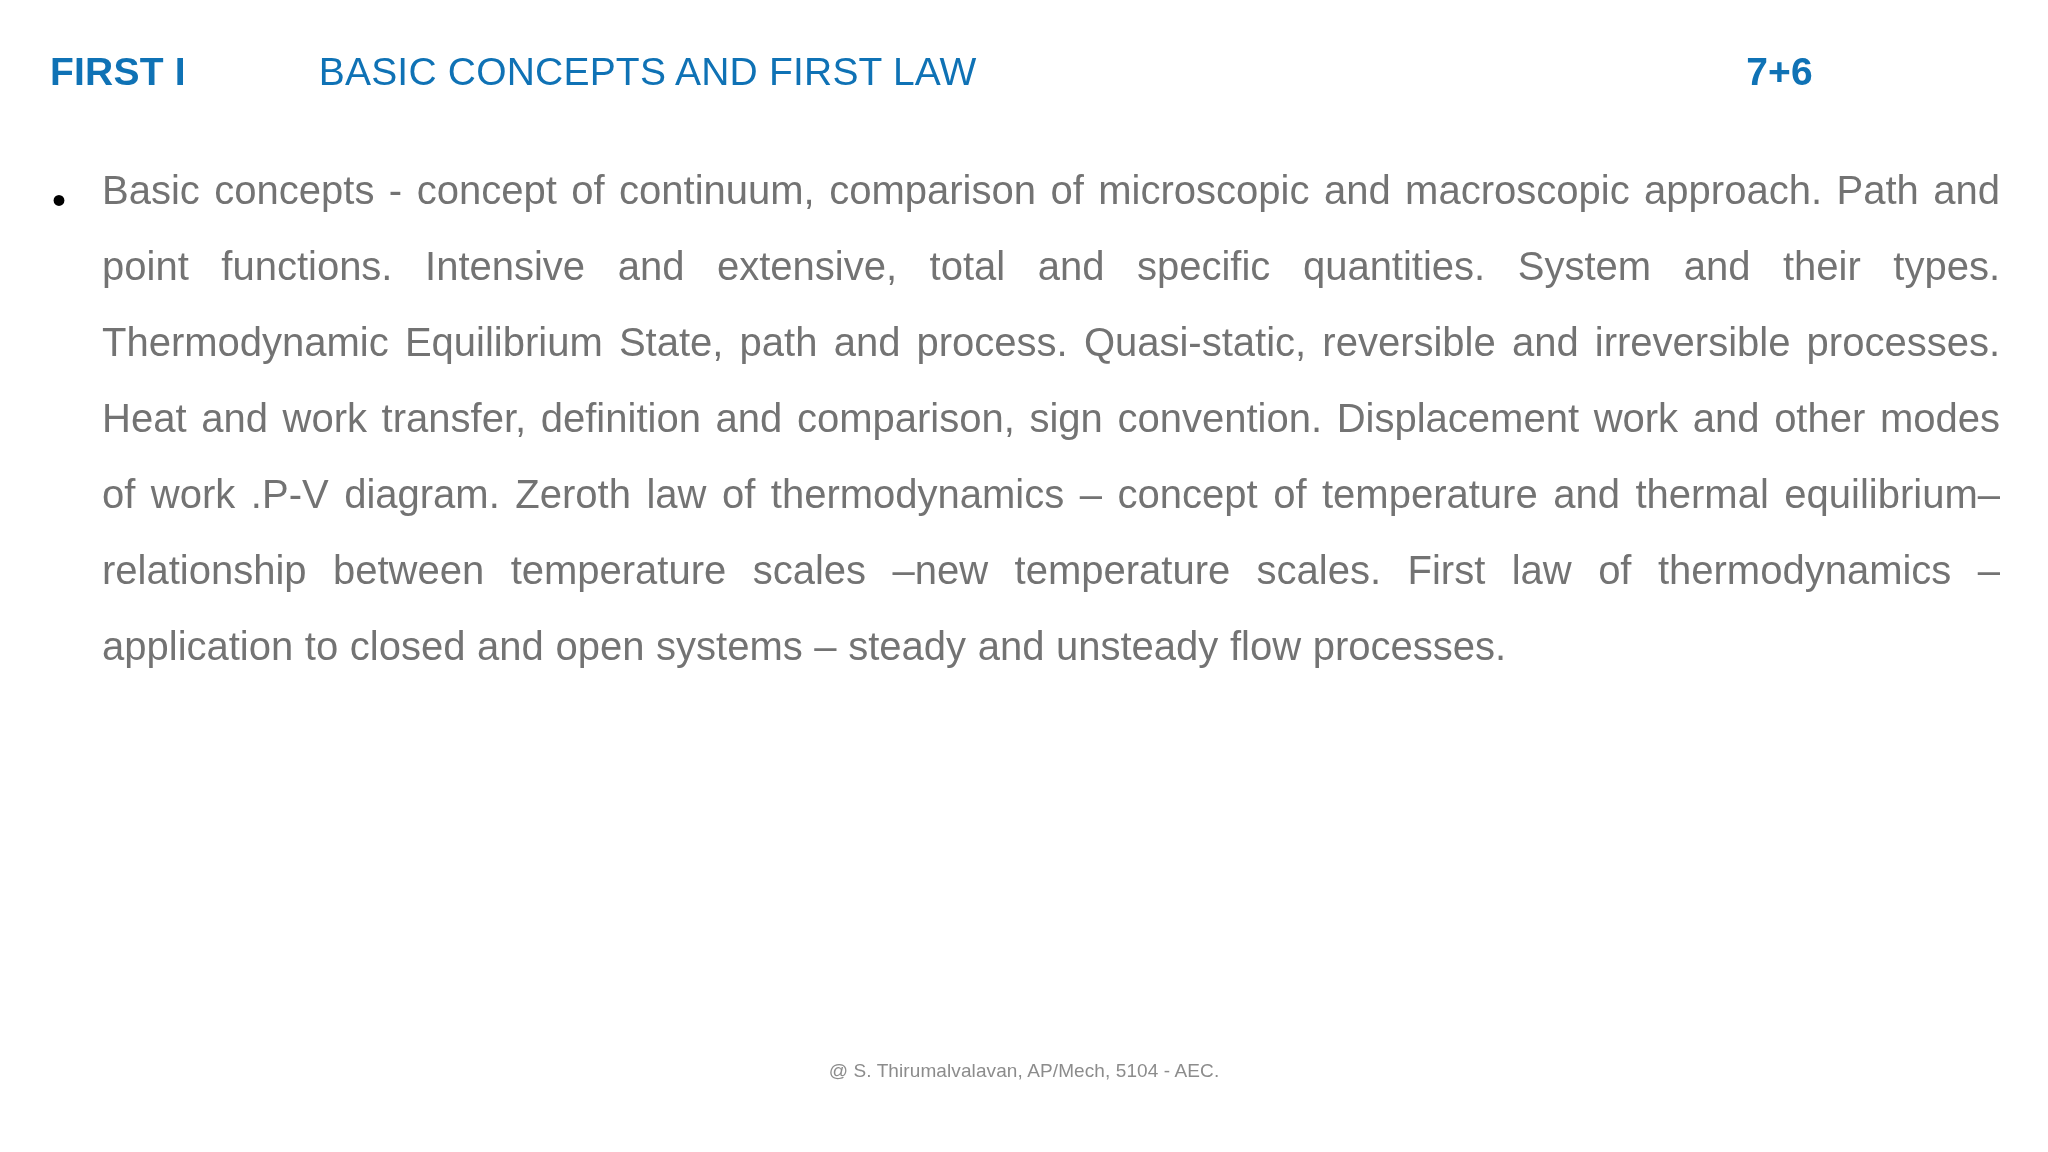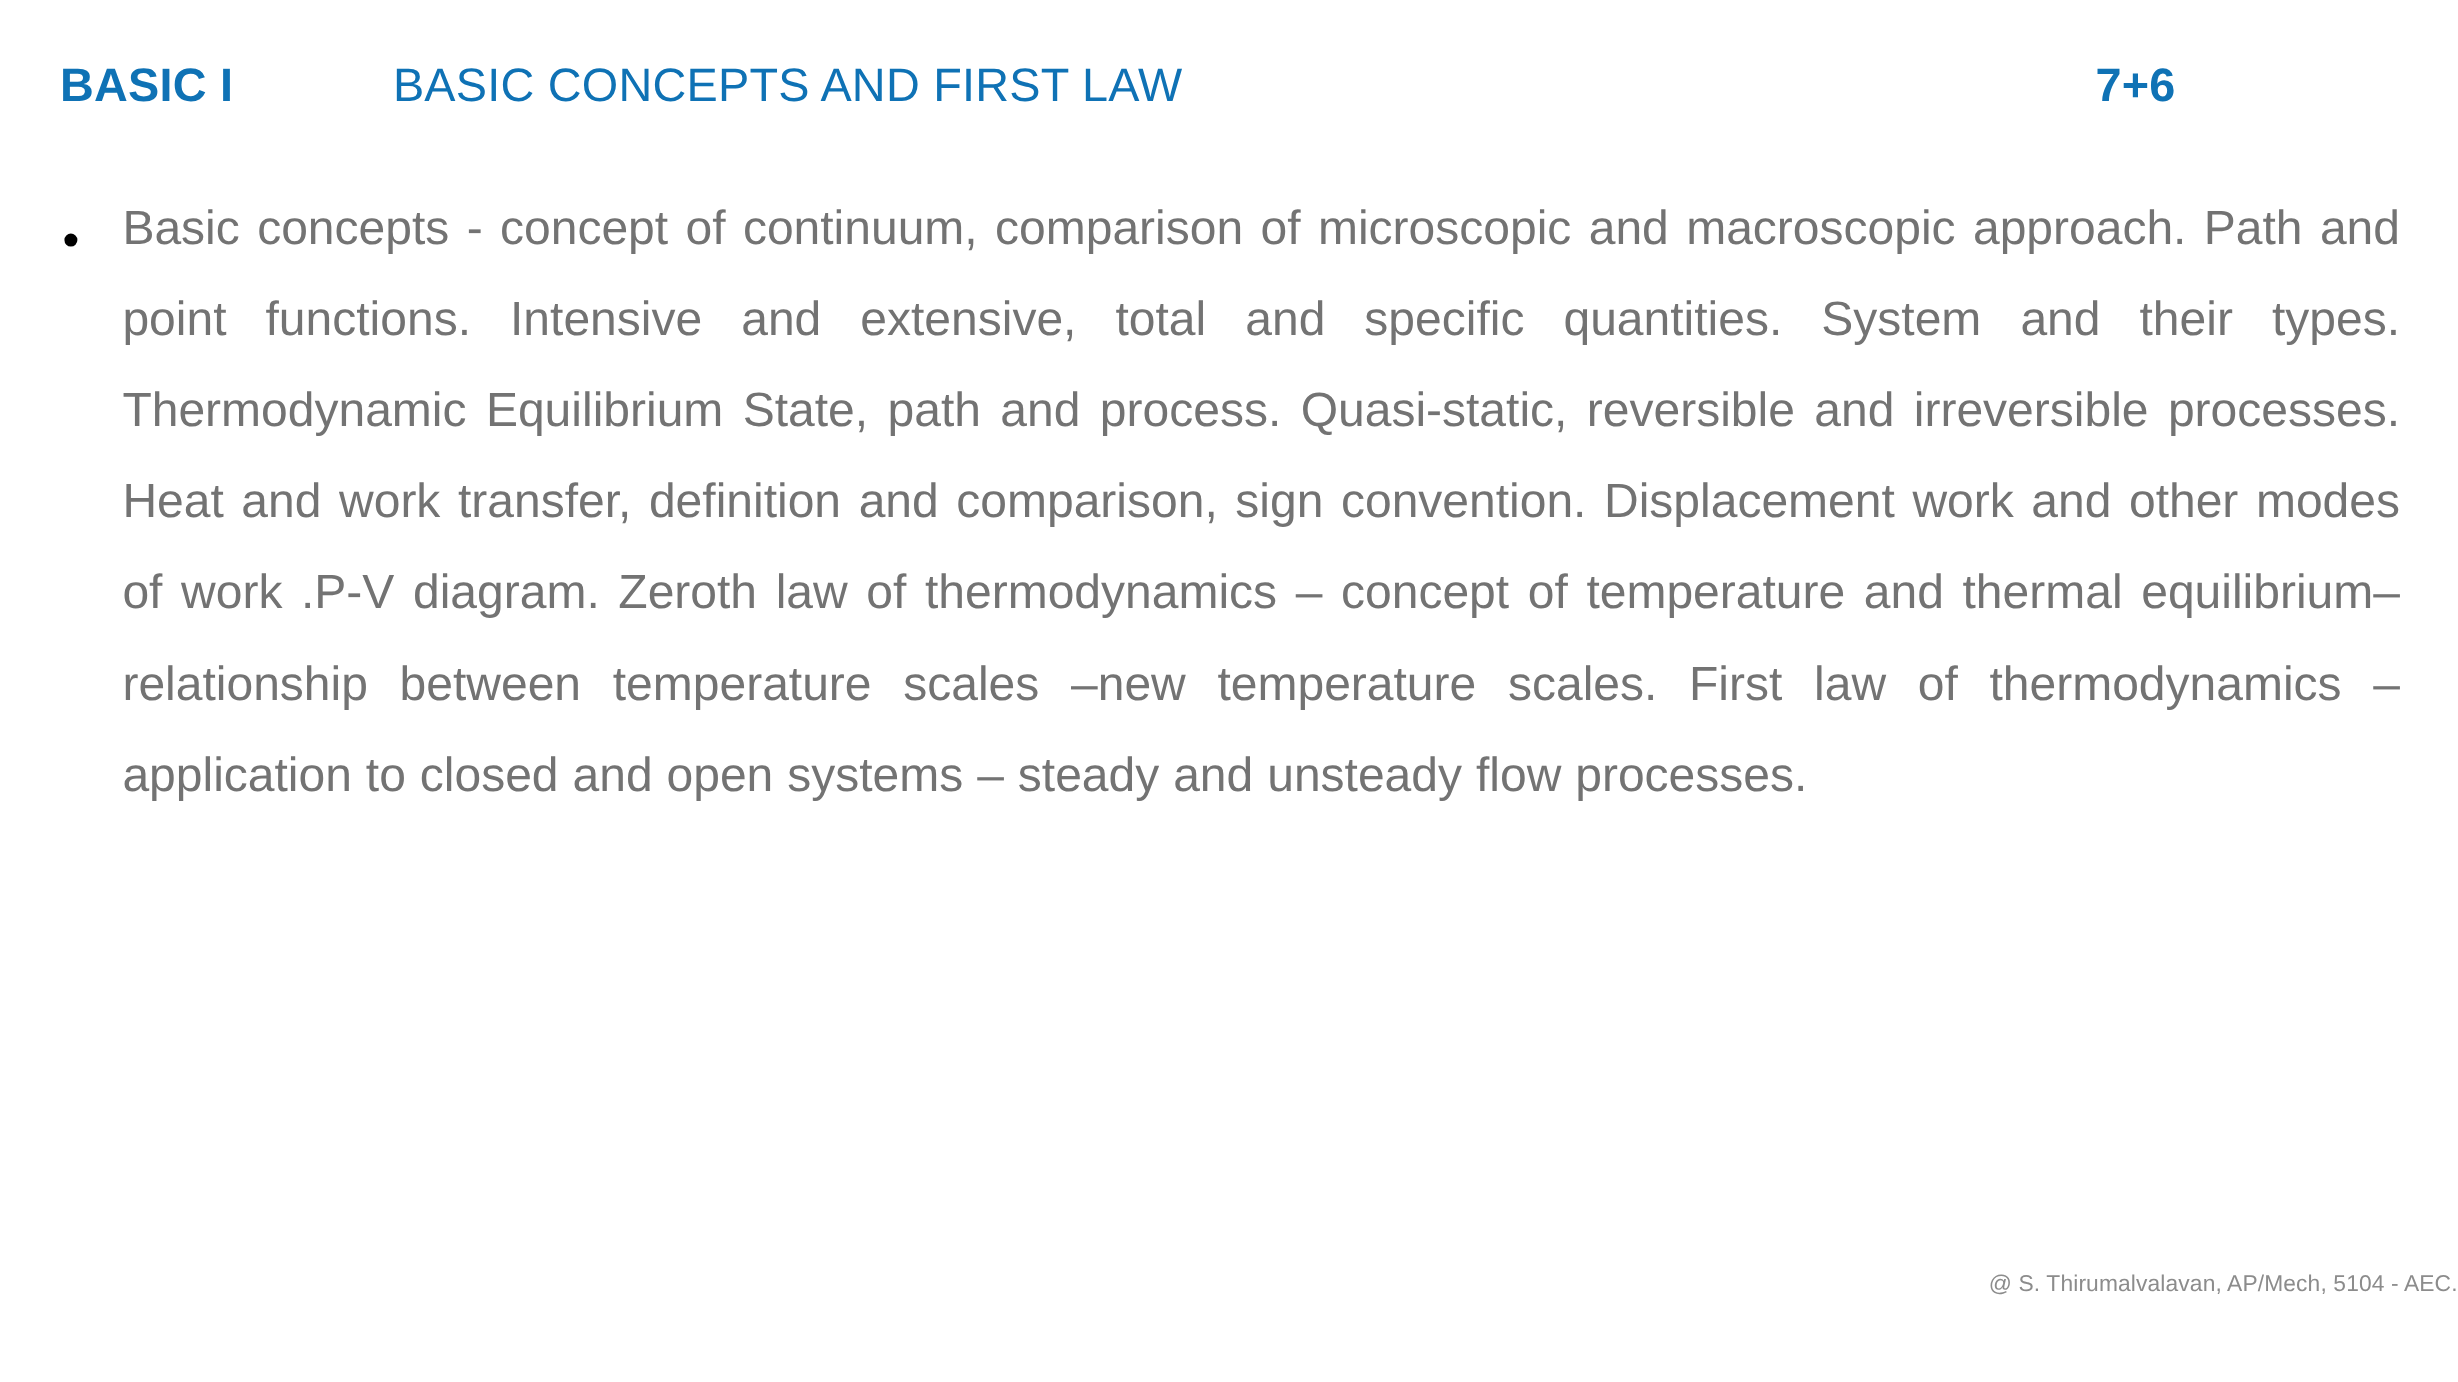--- a/index.html
+++ b/index.html
@@ -95,33 +95,33 @@
     word-spacing: 0.5px;
     hyphens: none;
   }
 
   
   .slide-footer {
     position: absolute;
     left: 0;
     right: 0;
     top: 1060px;
-    text-align: right;
+    text-align: center;
     font-size: 19px;
     color: #8c8c8c;
     letter-spacing: 0.1px;
   }
 </style>
 </head>
 <body>
 
 <div class="slide">
 
   <div class="slide-header">
-    <span class="header-unit">BASIC I</span>
+    <span class="header-unit">FIRST I</span>
     <span class="header-gap"></span>
     <span class="header-title">BASIC CONCEPTS AND FIRST LAW</span>
     <span class="header-spacer"></span>
     <span class="header-credits">7+6</span>
   </div>
 
   <div class="body-block">
     <div class="bullet-item">
       <span class="bullet-mark">•</span>
       <span class="bullet-text">Basic concepts - concept of continuum, comparison of microscopic and macroscopic approach. Path and point functions. Intensive and extensive, total and specific quantities. System and their types. Thermodynamic Equilibrium State, path and process. Quasi-static, reversible and irreversible processes. Heat and work transfer, definition and comparison, sign convention. Displacement work and other modes of work .P-V diagram. Zeroth law of thermodynamics – concept of temperature and thermal equilibrium– relationship between temperature scales –new temperature scales. First law of thermodynamics –application to closed and open systems – steady and unsteady flow processes.</span>

